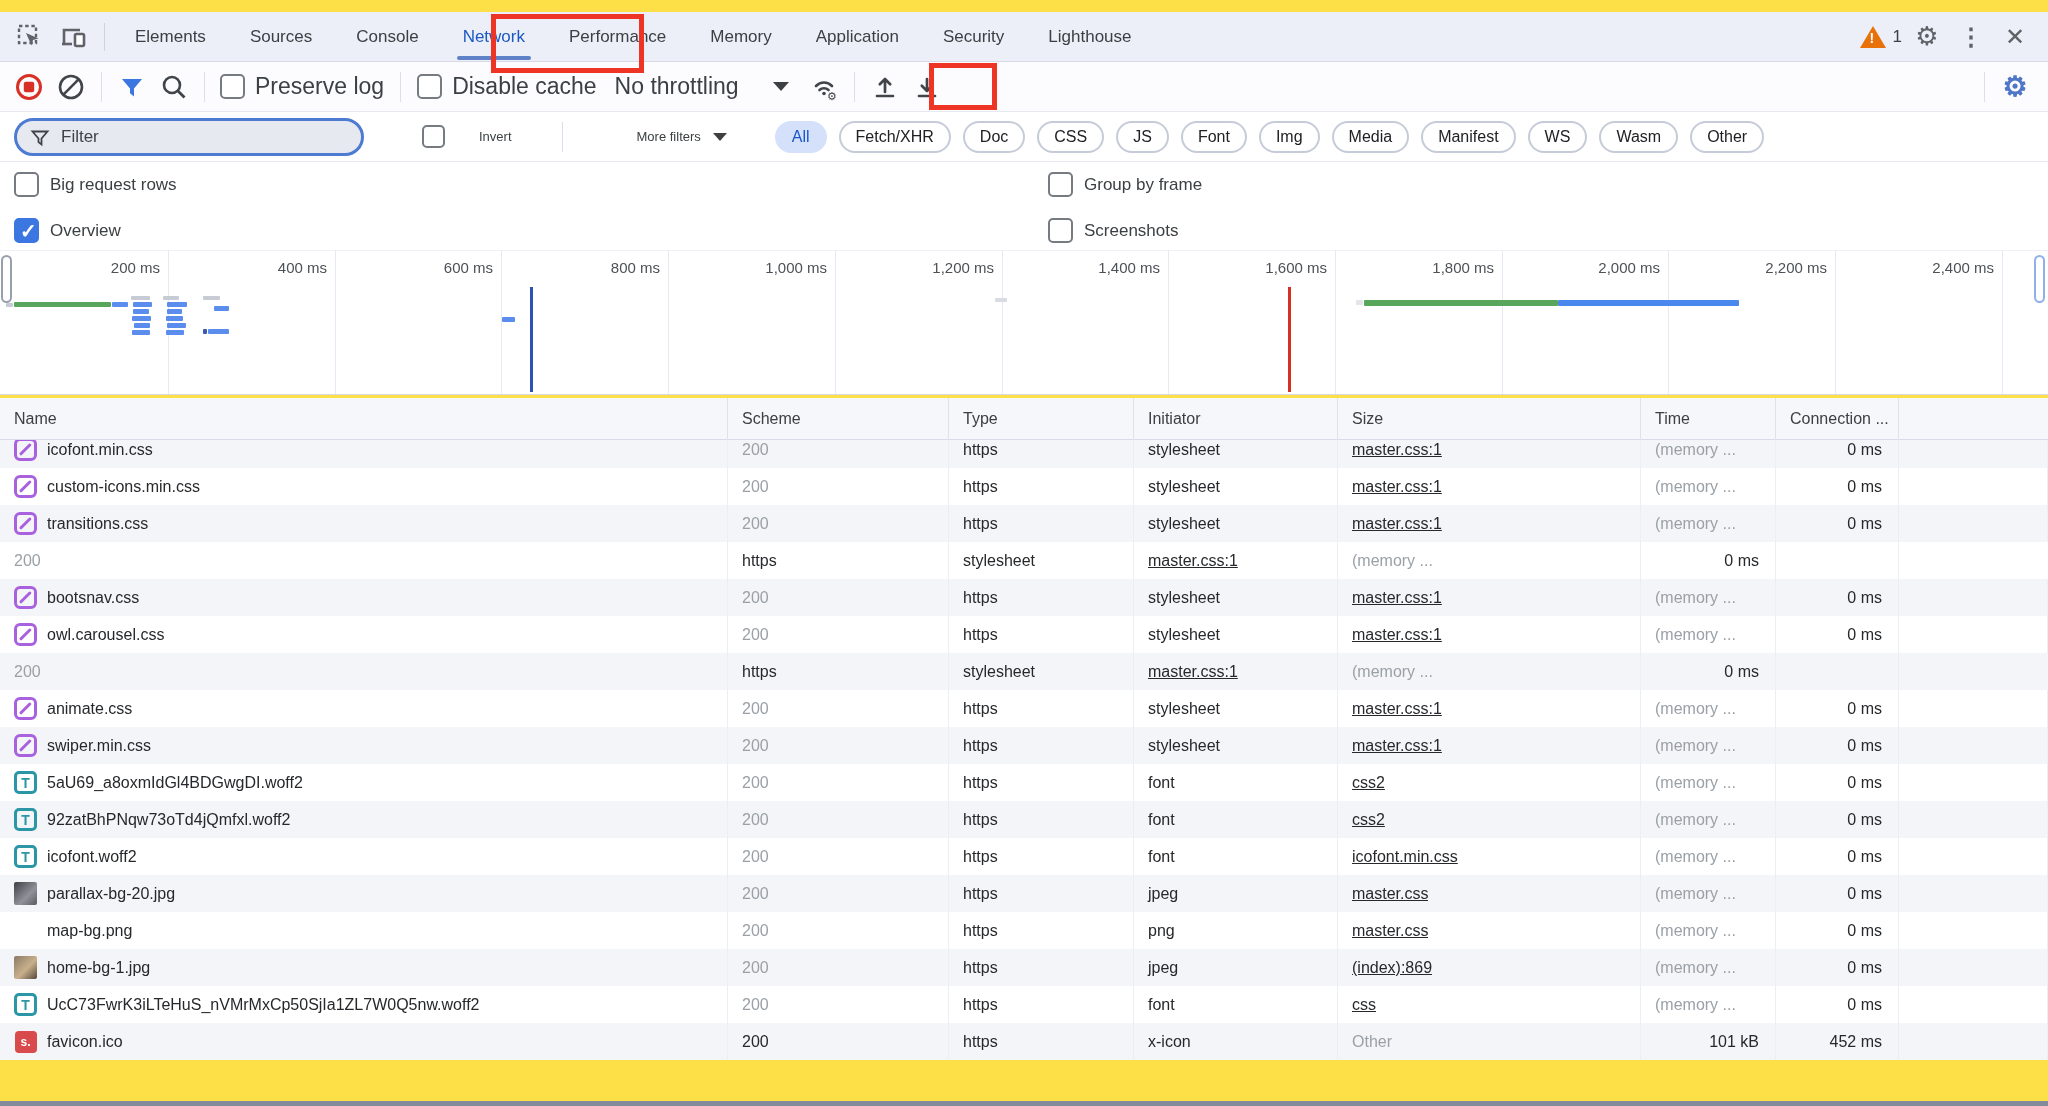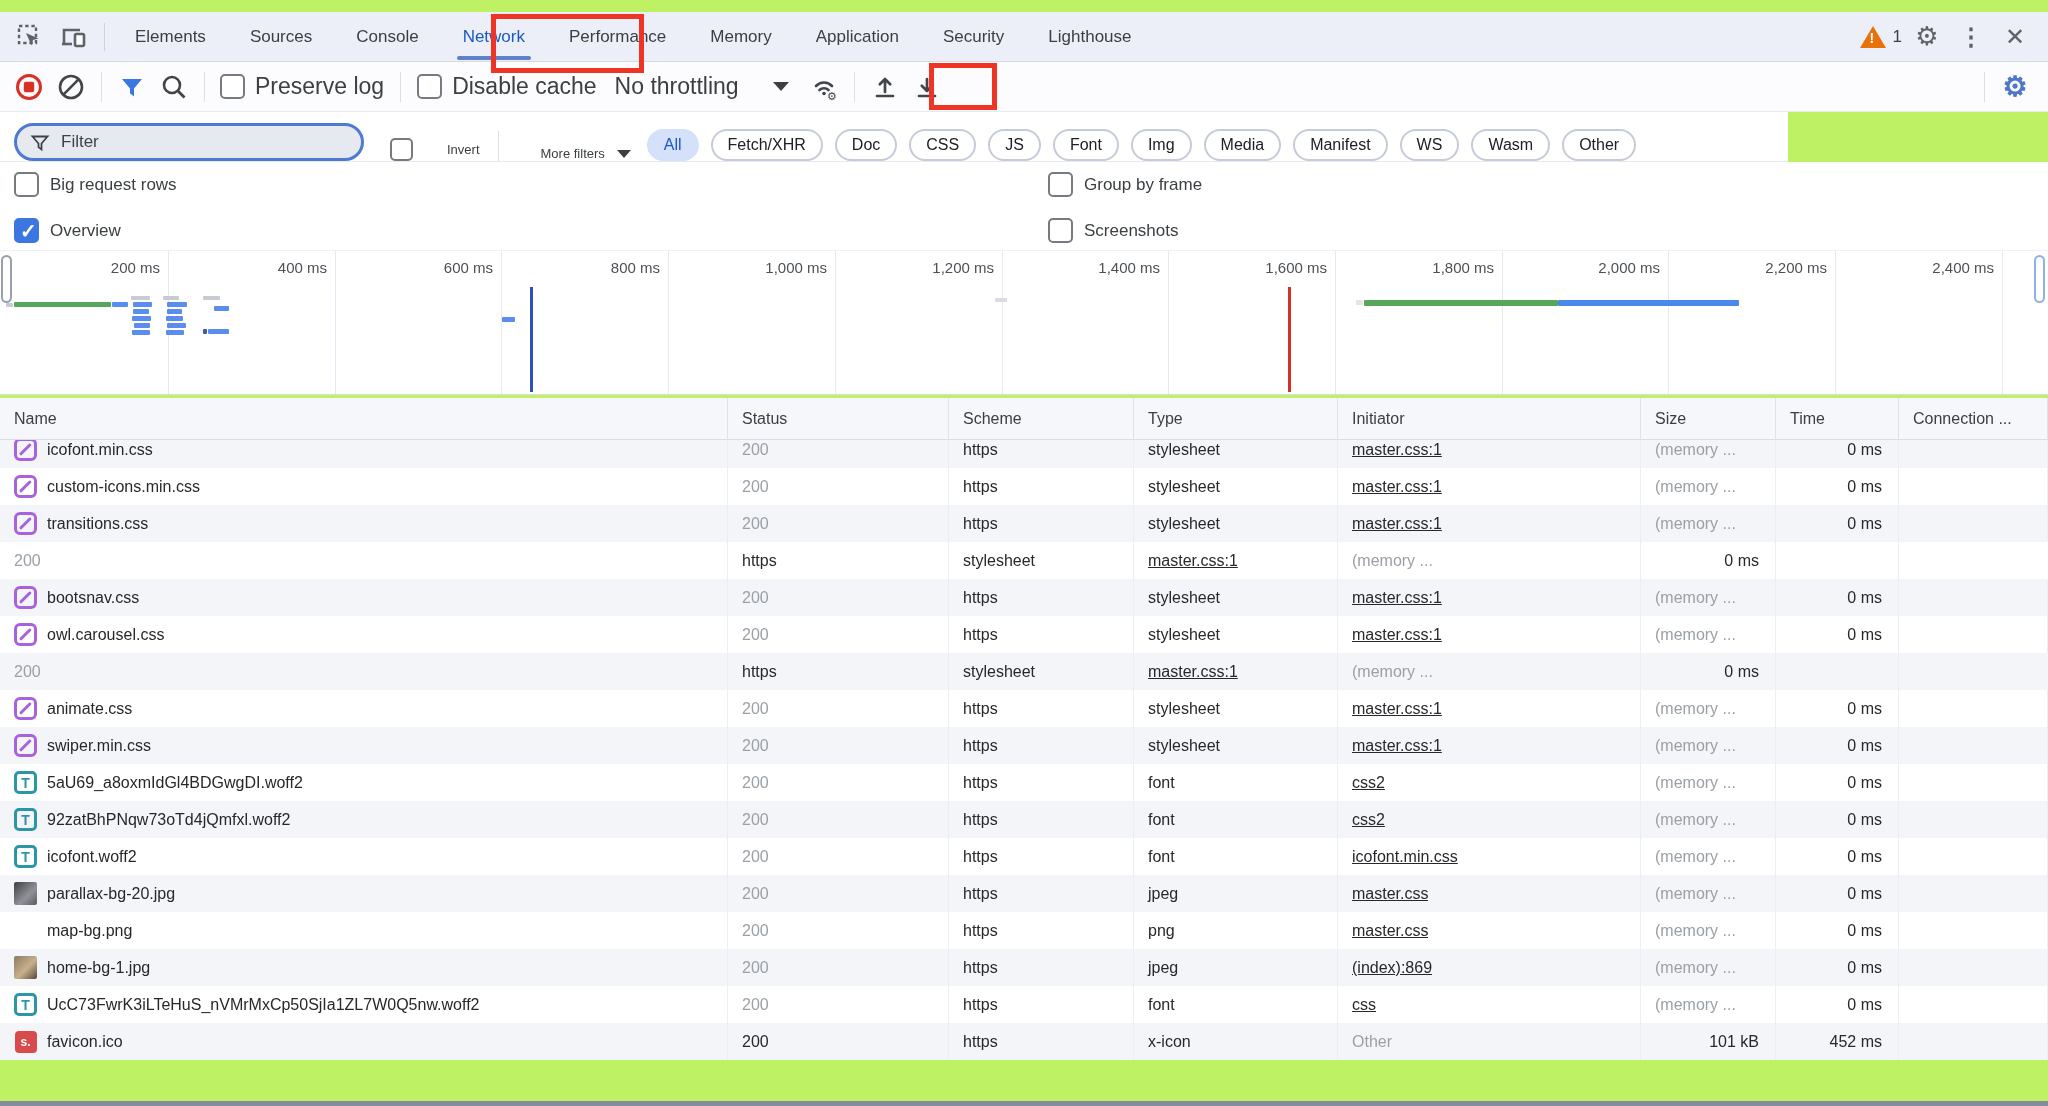--- a/index.html
+++ b/index.html
@@ -1,17 +1,17 @@
 <!DOCTYPE html>
 <html><head>
 <meta charset="utf-8">
 <style>
   * { margin:0; padding:0; box-sizing:border-box; }
   body { background:#ffffff; font-family:"Liberation Sans", sans-serif; }
-  .devtools { position:relative; width:2048px; height:1106px; background:#bef264; overflow:hidden; }
+  .devtools { position:relative; width:2048px; height:1106px; background:#fde047; overflow:hidden; }
 
   
   .tabbar { position:absolute; left:0; top:12px; width:2048px; height:50px;
             background:#edeff8; border-bottom:1px solid #d7dae4;
             display:flex; align-items:center; }
   .tb-icon { width:44px; height:36px; display:flex; align-items:center; justify-content:center; cursor:pointer; }
   .tb-icon:first-child { margin-left:8px; }
   .tabbar-divider { width:1px; height:28px; background:#cfd3df; margin:0 8px; }
   .tab { padding:0 22px; height:50px; display:flex; align-items:center;
          font-size:17px; color:#3c4043; cursor:pointer; position:relative; white-space:nowrap; }
@@ -42,22 +42,22 @@
   .checkbox.checked { background:#3b76e1; border-color:#3b76e1; }
   .checkbox.checked::after { content:"✓"; position:absolute; left:4px; top:-1px; color:#fff; font-size:20px; font-weight:bold; }
   .ntb-label { font-size:23px; color:#3c4043; white-space:nowrap; }
   .throttle { display:flex; align-items:center; gap:34px; margin-left:18px; cursor:pointer; }
   .caret-down { width:0; height:0; border-left:8px solid transparent; border-right:8px solid transparent;
                 border-top:9px solid #3c4043; }
   .ntb-right { margin-left:auto; display:flex; align-items:center; padding-right:12px; }
   .gear-blue { font-size:28px; color:#4f76c7; font-weight:bold; }
 
   
-  .filterbar { position:absolute; left:0; top:112px; width:1788px; height:50px; background:#ffffff;
-               border-bottom:1px solid #e7e9f1; display:flex; align-items:flex-end; }
+  .filterbar { position:absolute; left:0; top:112px; width:2048px; height:50px; background:#ffffff;
+               border-bottom:1px solid #e7e9f1; display:flex; align-items:center;gap:32px; }
   .filter-input-wrap { position:relative; margin-left:14px; }
   .filter-input { width:350px; height:38px; border-radius:19px; border:3px solid #4d7bd2;
                   background:#e7e9f1; padding-left:44px; font-size:17px; color:#3f4349;
                   font-family:"Liberation Sans", sans-serif; outline:none; }
   .filter-input::placeholder { color:#3f4349; opacity:1; }
   .funnel-sm { position:absolute; left:16px; top:10px; }
   .fb-label { font-size:13px; color:#3c4043; white-space:nowrap;margin-left:24px; }
   .morefilters { display:flex; align-items:center; gap:12px; cursor:pointer; }
   .caret-sm { width:0; height:0; border-left:7px solid transparent; border-right:7px solid transparent;
               border-top:8px solid #3c4043; }
@@ -350,21 +350,20 @@
       <div class="ov-bar" style="left: 995px; top: 47px; width: 12px; height: 4px; background: rgb(216, 219, 225);"></div>
       <div class="ov-bar" style="left: 1356px; top: 49px; width: 7px; height: 5px; background: rgb(227, 229, 234);"></div>
       <div class="ov-bar" style="left: 1364px; top: 49px; width: 194px; height: 6px; background: rgb(88, 165, 92);"></div>
       <div class="ov-bar" style="left: 1558px; top: 49px; width: 181px; height: 6px; background: rgb(74, 136, 238);"></div>
       <div class="ov-line" style="left: 530px; background: rgb(44, 81, 187);"></div>
       <div class="ov-line" style="left: 1288px; background: rgb(217, 48, 37);"></div>
     </div>
 
   <div class="thead grid-cols" id="thead-host">
       <div class="th">Name</div>
-      <div class="th">Status</div>
       <div class="th">Scheme</div>
       <div class="th">Type</div>
       <div class="th">Initiator</div>
       <div class="th">Size</div>
       <div class="th">Time</div>
       <div class="th">Connection ...</div>
     </div>
 
   <div class="tbody" id="tbody-host">
       <div class="row grid-cols clipped">

